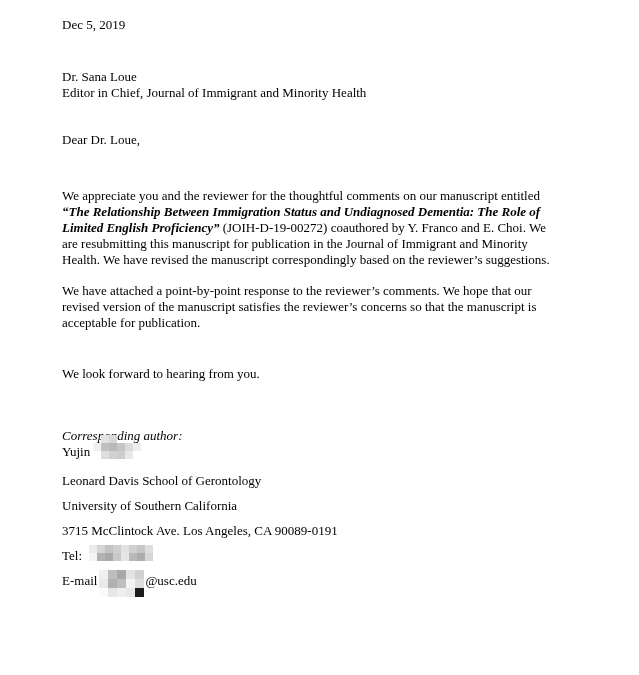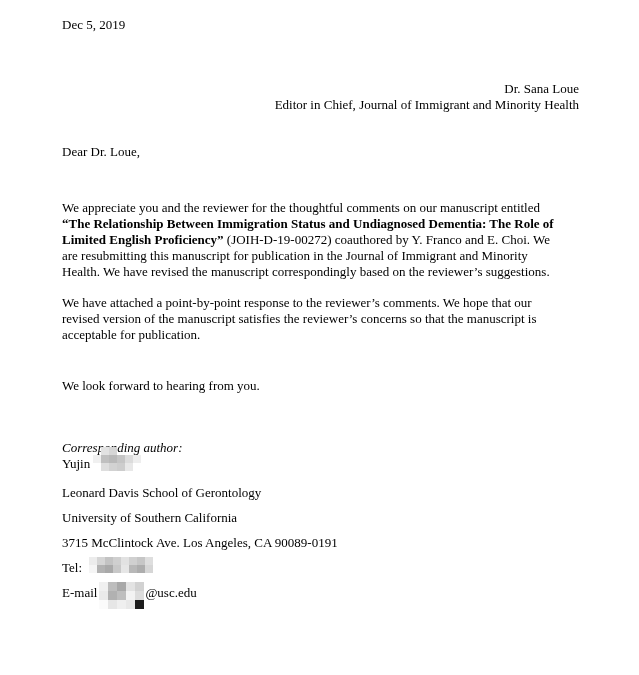--- a/index.html
+++ b/index.html
@@ -5,24 +5,24 @@
   * { margin: 0; padding: 0; box-sizing: border-box; }
   html, body { background: #ffffff; }
   body {
     width: 639px; height: 675px;
     font-family: "Liberation Serif", "DejaVu Serif", serif;
     font-size: 13px; line-height: 16px; color: #000000;
     overflow: hidden;
   }
   .page { width: 639px; height: 675px; padding: 17px 60px 0 62px; background: #ffffff; }
   .para { width: 517px; }
-  .b { font-weight: bold; }
+  .b { font-weight: bold; font-style: italic; }
   .i { }
 
-  .mt-recipient     { margin-top: 48px; text-align: right; }
+  .mt-recipient     { margin-top: 36px; }
   .mt-salutation    { margin-top: 31px; }
   .mt-para1         { margin-top: 40px; }
   .mt-para2         { margin-top: 15px; }
   .mt-lookforward   { margin-top: 35px; }
   .mt-signoff       { margin-top: 37px; }
   .mt-corresponding { margin-top: 46px; font-style: italic; }
   .mt-signame       { }
   .sig       { margin-top: 9px; }
   .sig-first { margin-top: 13px; }
 

